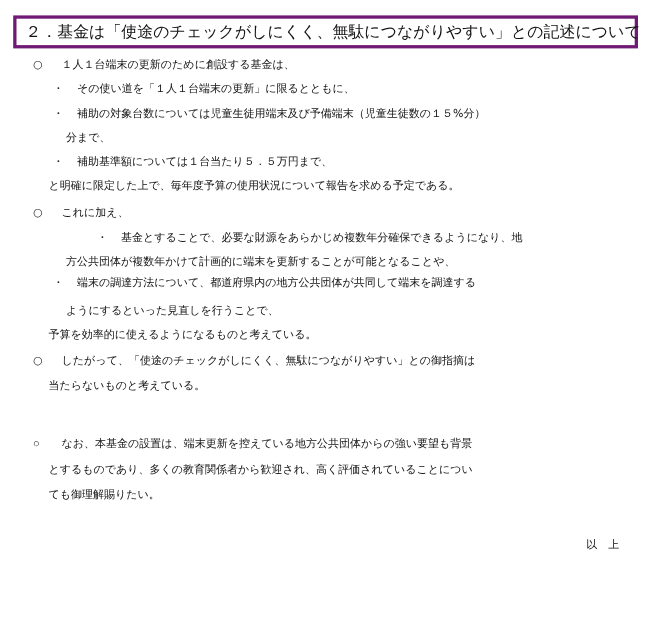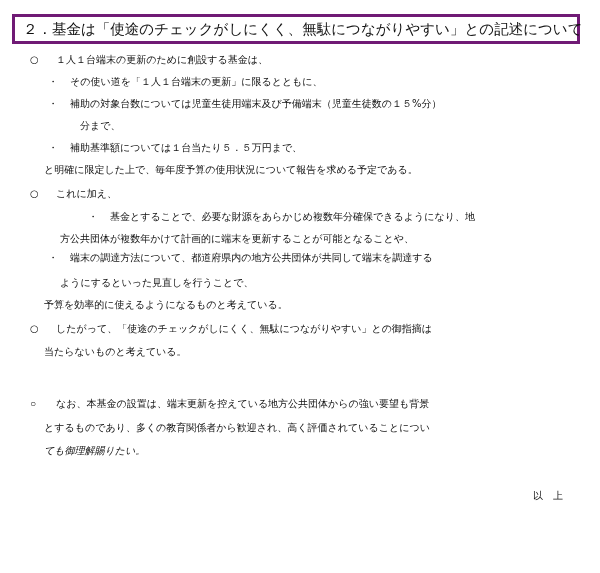--- a/index.html
+++ b/index.html
@@ -55,21 +55,21 @@
 
 <div class="line" style="left:30px; top:50px;">
   <span class="circle">○</span><span>１人１台端末の更新のために創設する基金は、</span>
 </div>
 <div class="line" style="left:48px; top:72px;">
   <span class="dot">・</span><span>その使い道を「１人１台端末の更新」に限るとともに、</span>
 </div>
 <div class="line" style="left:48px; top:94px;">
   <span class="dot">・</span><span>補助の対象台数については児童生徒用端末及び予備端末（児童生徒数の１５%分）</span>
 </div>
-<div class="line" style="left:60px; top:116px;margin-left:20px;">
+<div class="line" style="left:60px; top:116px;">
   <span>分まで、</span>
 </div>
 <div class="line" style="left:48px; top:138px;">
   <span class="dot">・</span><span>補助基準額については１台当たり５．５万円まで、</span>
 </div>
 <div class="line" style="left:44px; top:160px;">
   <span>と明確に限定した上で、毎年度予算の使用状況について報告を求める予定である。</span>
 </div>
 
 <div class="line" style="left:30px; top:184px;">
@@ -97,19 +97,19 @@
 <div class="line" style="left:44px; top:342px;">
   <span>当たらないものと考えている。</span>
 </div>
 
 <div class="line" style="left:30px; top:395px;font-family:Liberation Mono, monospace;">
   <span class="circle">○</span><span>なお、本基金の設置は、端末更新を控えている地方公共団体からの強い要望も背景</span>
 </div>
 <div class="line" style="left:44px; top:418px;">
   <span>とするものであり、多くの教育関係者から歓迎され、高く評価されていることについ</span>
 </div>
-<div class="line" style="left:44px; top:441px;font-style:italic;">
+<div class="line" style="left:44px; top:441px;">
   <span>ても御理解賜りたい。</span>
 </div>
 
 <div class="line" style="left:533px; top:486px;">
   <span>以　上</span>
 </div>
 
 </body></html>

